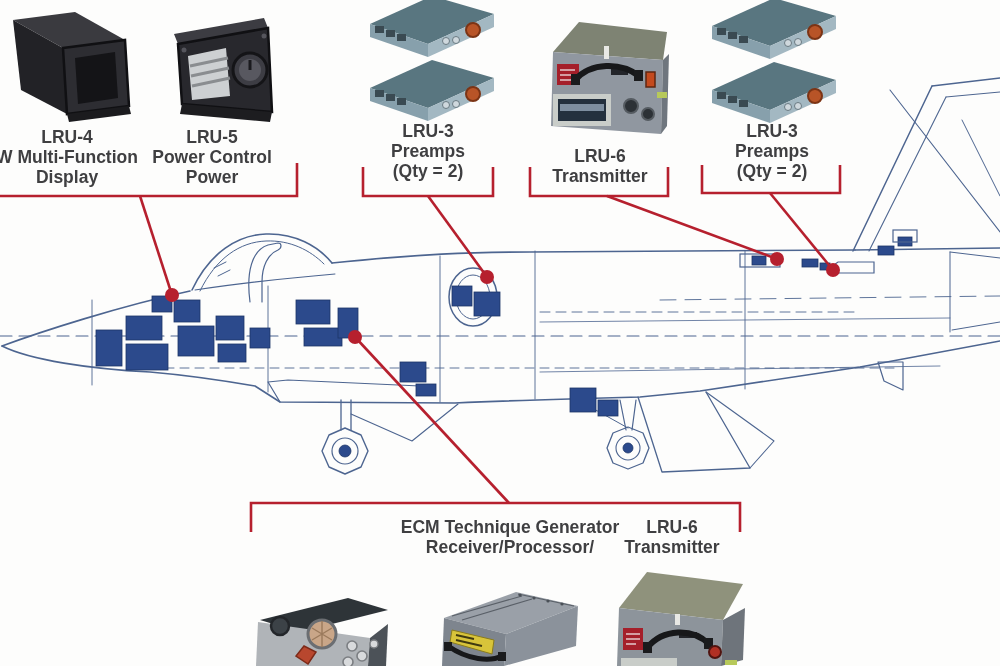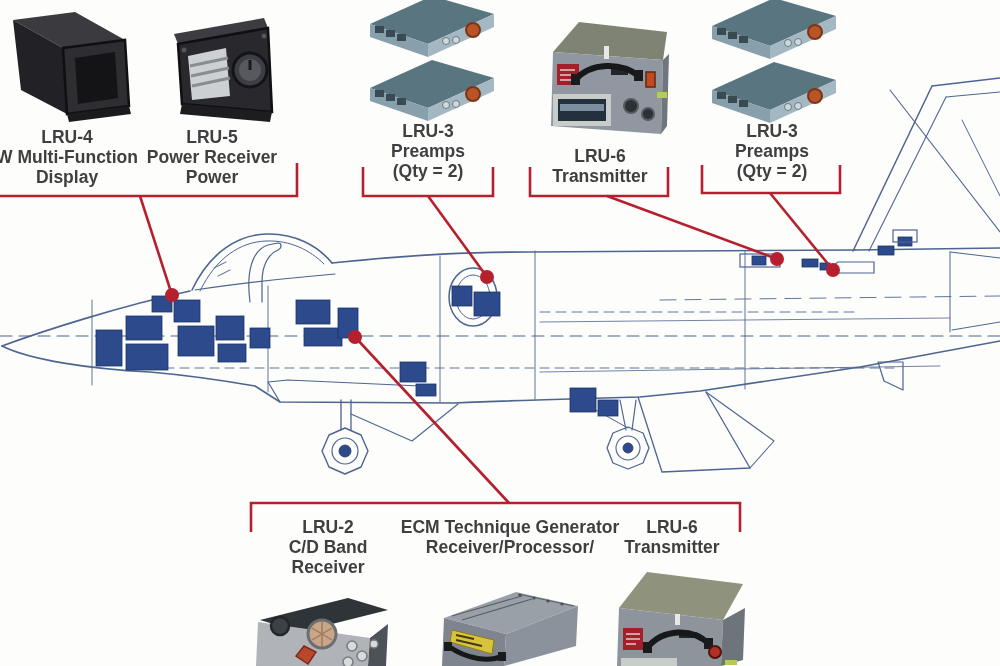--- a/index.html
+++ b/index.html
@@ -297,46 +297,41 @@
   </svg>
 
   <div class="callout" style="left:67px;top:127px">
     <div>LRU-4</div>
     <div>W Multi-Function</div>
     <div>Display</div>
   </div>
 
   <div class="callout" style="left:212px;top:127px">
     <div>LRU-5</div>
-    <div>Power Receiver</div>
+    <div>Power Control</div>
     <div>Power</div>
   </div>
 
   <div class="callout" style="left:428px;top:121px">
     <div>LRU-3</div>
     <div>Preamps</div>
     <div>(Qty = 2)</div>
   </div>
 
   <div class="callout" style="left:600px;top:146px">
     <div>LRU-6</div>
     <div>Transmitter</div>
   </div>
 
   <div class="callout" style="left:772px;top:121px">
     <div>LRU-3</div>
     <div>Preamps</div>
     <div>(Qty = 2)</div>
   </div>
 
-  <div class="callout" style="left:328px;top:517px">
-    <div>LRU-2</div>
-    <div>C/D Band</div>
-    <div>Receiver</div>
-  </div>
 
   <div class="callout" style="left:510px;top:517px">
     <div>ECM Technique Generator</div>
     <div>Receiver/Processor/</div>
   </div>
 
   <div class="callout" style="left:672px;top:517px">
     <div>LRU-6</div>
     <div>Transmitter</div>
   </div>

